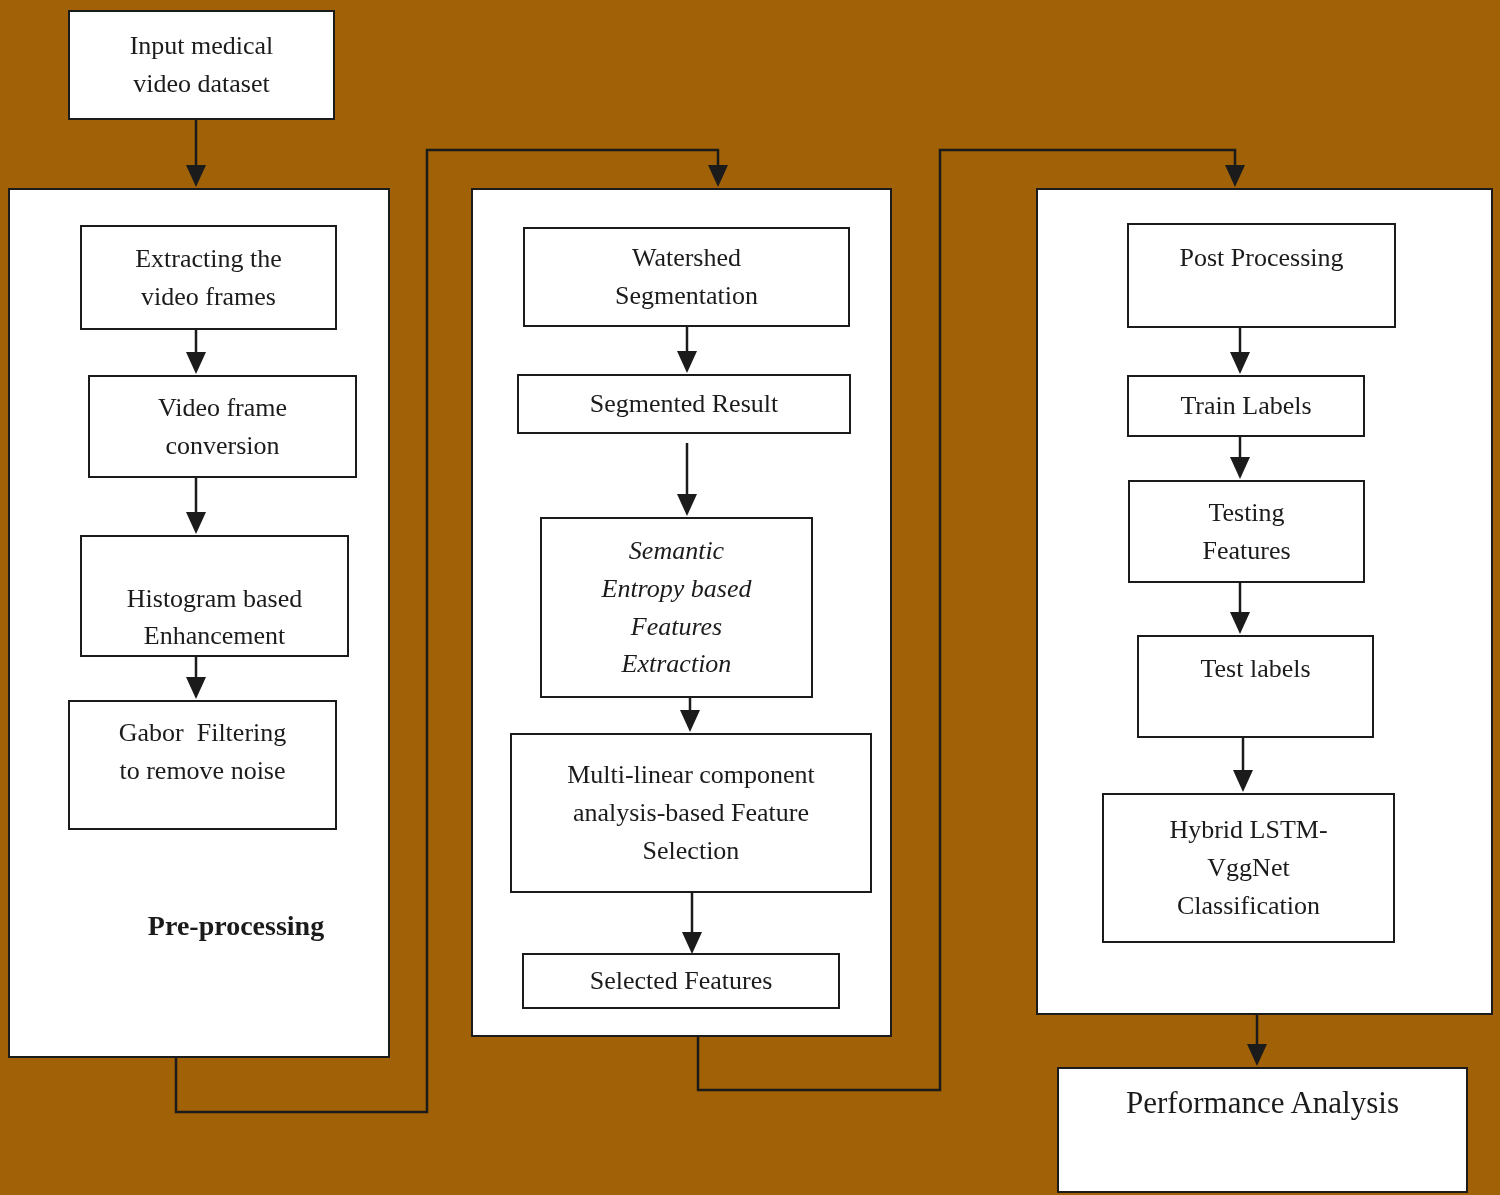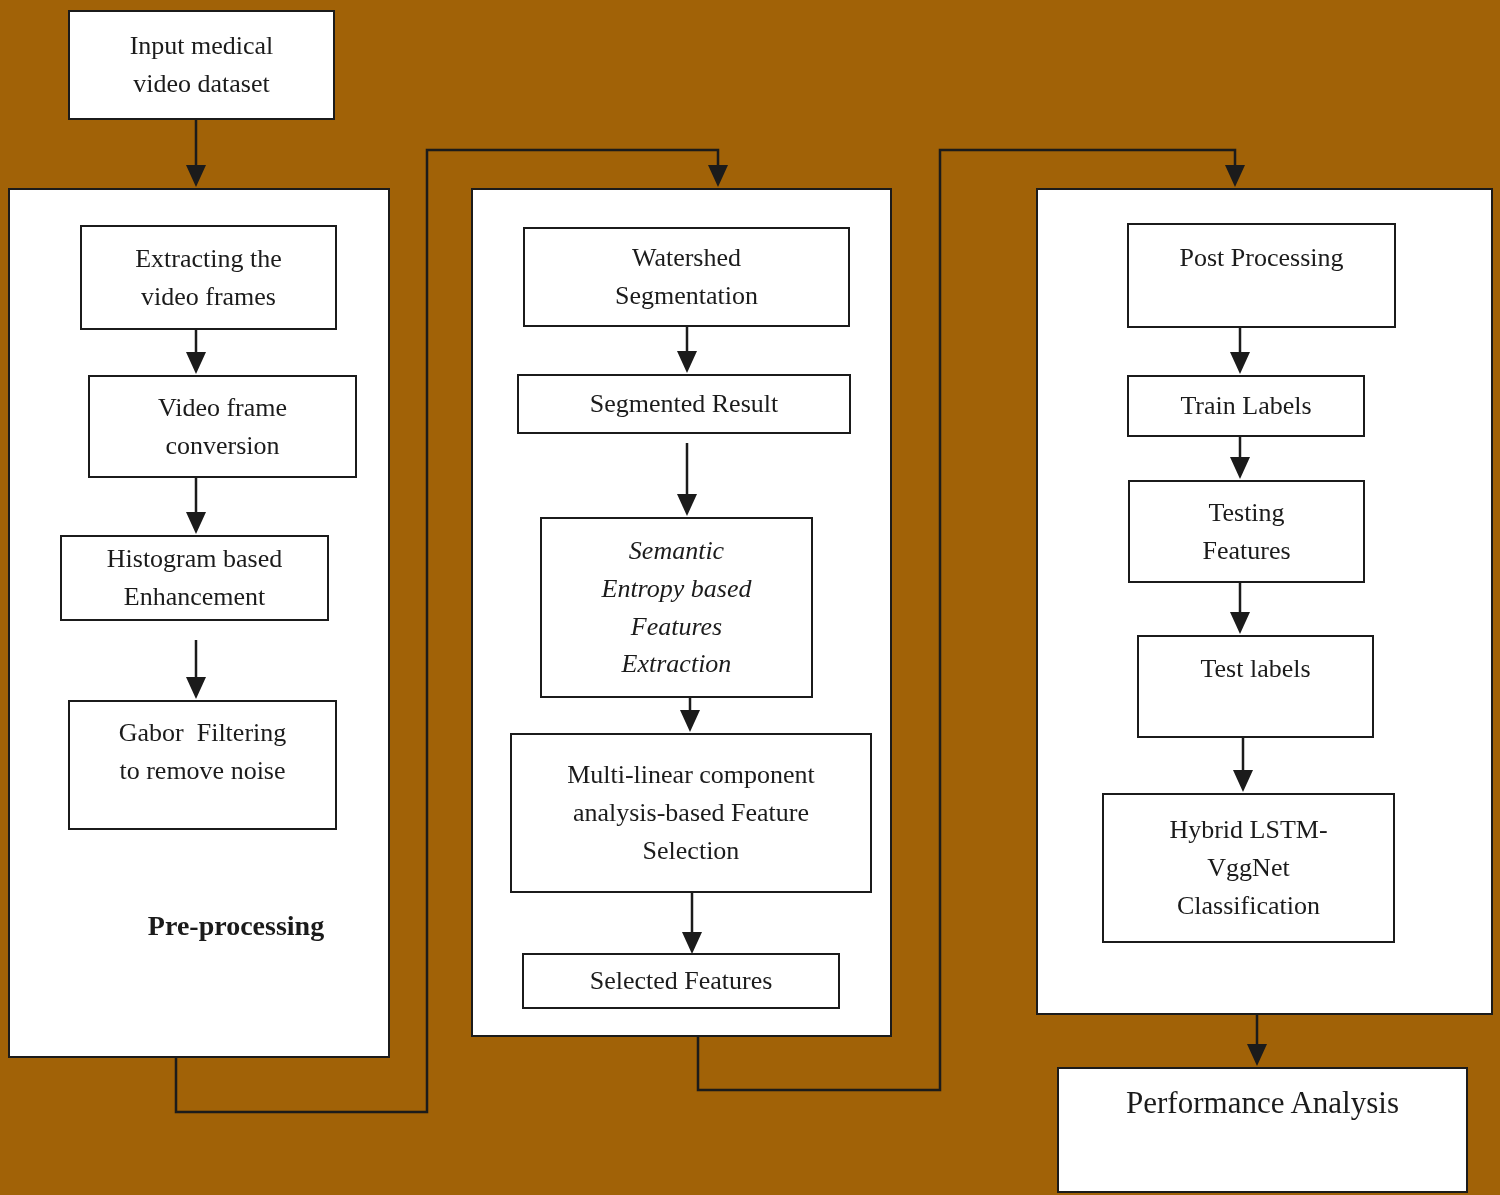--- a/index.html
+++ b/index.html
@@ -111,21 +111,21 @@
   <div class="node" style="left:80px; top:225px; width:257px; height:105px;">
     <span class="lbl">Extracting the
 video frames</span>
   </div>
 
   <div class="node" style="left:68px; top:375px; width:269px; height:103px;margin-left:20px;">
     <span class="lbl">Video frame
 conversion</span>
   </div>
 
-  <div class="node" style="left:60px; top:535px; width:269px; height:86px;">
+  <div class="node" style="left:80px; top:535px; width:269px; height:122px;align-items:flex-end;">
     <span class="lbl">Histogram based
 Enhancement</span>
   </div>
 
   <div class="node top-align" style="left:68px; top:700px; width:269px; height:130px; padding-top:12px;">
     <span class="lbl">Gabor &nbsp;Filtering
 to remove noise</span>
   </div>
 
   <div class="group-label" style="left:8px; top:910px; width:456px;">

